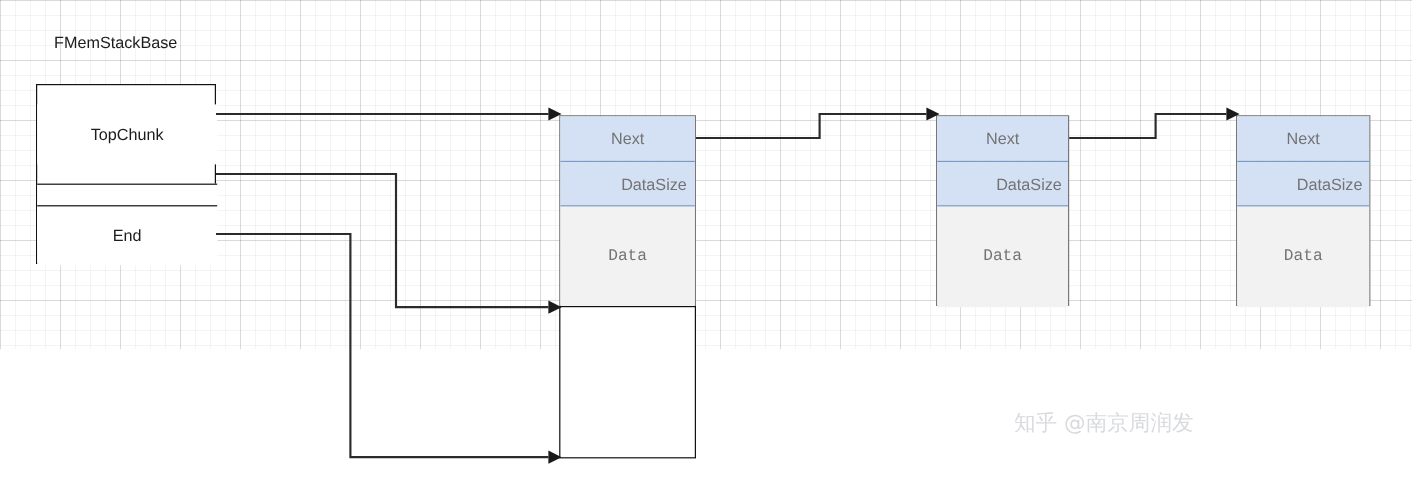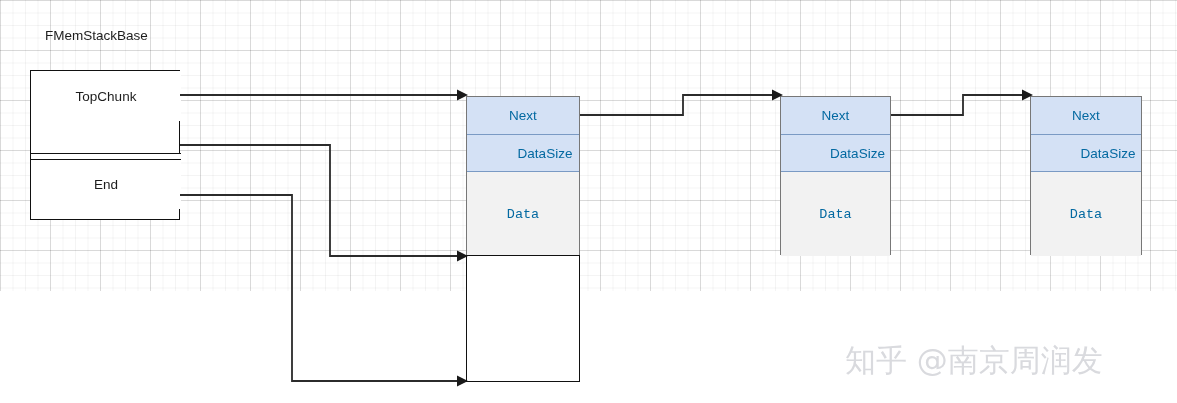--- a/index.html
+++ b/index.html
@@ -29,37 +29,37 @@
   .struct-box{
     left:30px;top:70px;width:150px;height:150px;
     border:1.6px solid #111;background:#ffffff;
   }
   .struct-row{
     position:absolute;left:0;width:150px;height:50px;
     box-sizing:border-box;
     display:flex;align-items:center;justify-content:center;
     font-size:13.5px;color:#1d1d1d;background:#ffffff;
   }
-  .struct-row.r0{top:0;}
+  .struct-row.r0{top:16px;}
   .struct-row.r1{top:50px;border-top:1.6px solid #111;margin-top:32px;}
-  .struct-row.r2{top:88px;border-top:1.6px solid #111;}
+  .struct-row.r2{top:100px;border-top:1.6px solid #111;}
 
   .struct-label{
     position:absolute;left:45px;top:28px;
     font-size:13.5px;color:#1d1d1d;
   }
 
   
   .chunk{position:absolute;box-sizing:border-box;}
   .chunk .c-next,
   .chunk .c-datasize,
   .chunk .c-data{
     position:absolute;left:0;right:0;box-sizing:border-box;
     display:flex;align-items:center;justify-content:center;
-    font-size:13.5px;color:#0369a1;
+    font-size:13.5px;color:#737373;
   }
   .c-next{top:0;height:37px;background:#d4e1f5;}
   .c-datasize{top:37px;height:37px;background:#d4e1f5;border-top:1px solid #7a9ac4;padding-left:44px;}
   .c-data{top:74px;height:85px;background:#f2f2f2;border-top:1px solid #7a9ac4;font-family:Liberation Mono, monospace;}
 
   .chunk.b1{left:466px;top:96px;width:114px;height:159px;border:1.4px solid #777;}
   .chunk.b2{left:780px;top:96px;width:111px;height:159px;border:1.4px solid #777;}
   .chunk.b3{left:1030px;top:96px;width:112px;height:159px;border:1.4px solid #777;}
 
   
@@ -69,21 +69,21 @@
   }
 
   
   #wires{position:absolute;left:0;top:0;width:1177px;height:403px;pointer-events:none;}
   #wires path{fill:none;stroke:#2b2b2b;stroke-width:1.8;}
   #wires .head{fill:#1a1a1a;stroke:none;}
 
   
   .watermark{
     position:absolute;left:845px;top:340px;
-    font-size:31px;color:#d9dade;
+    font-size:18px;color:#d9dade;
     font-family:"DejaVu Sans", sans-serif;
     white-space:nowrap;user-select:none;
   }
 </style>
 </head>
 <body>
 
 <div id="canvas">
 
   <div class="struct-label">FMemStackBase</div>

